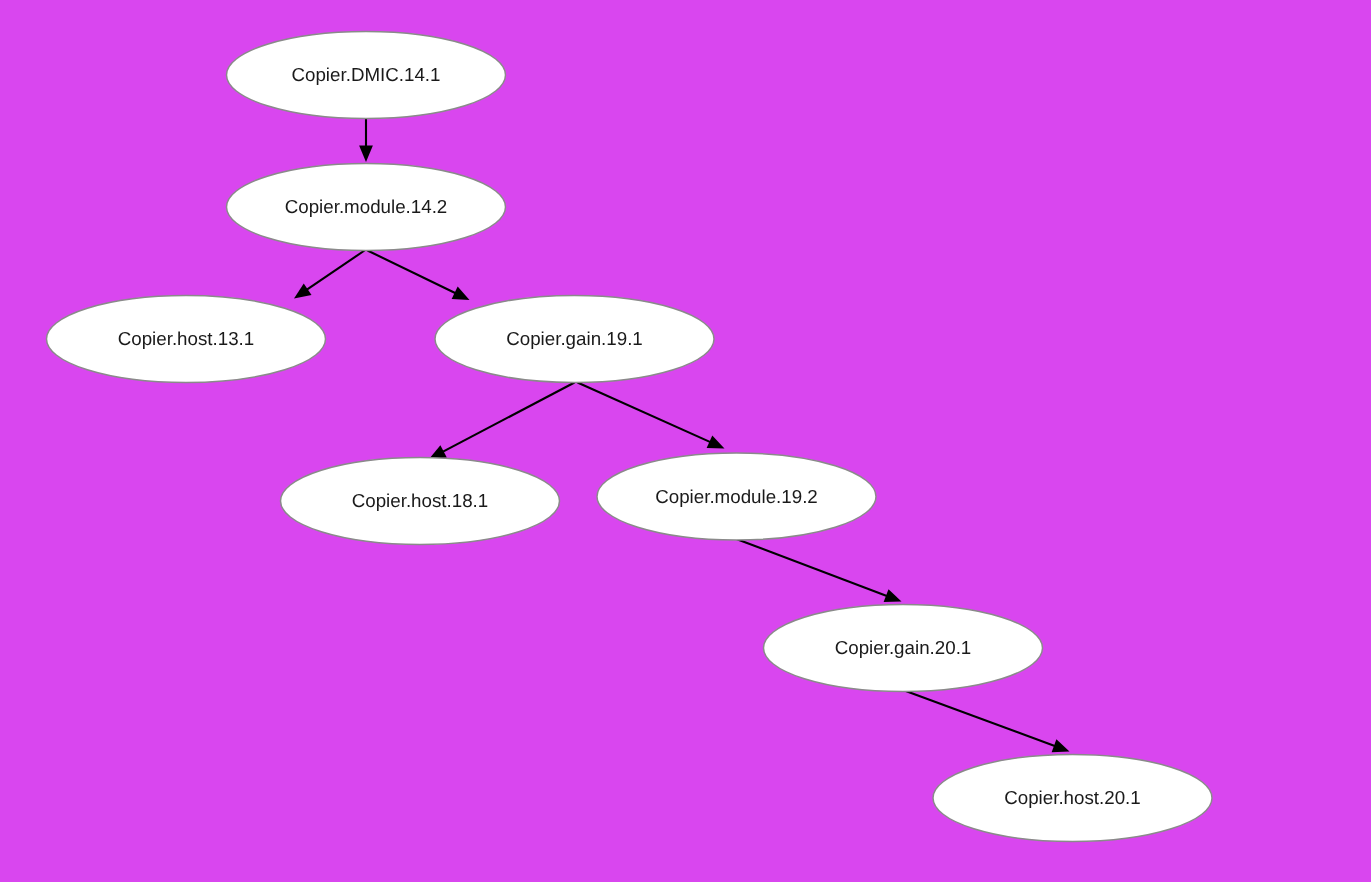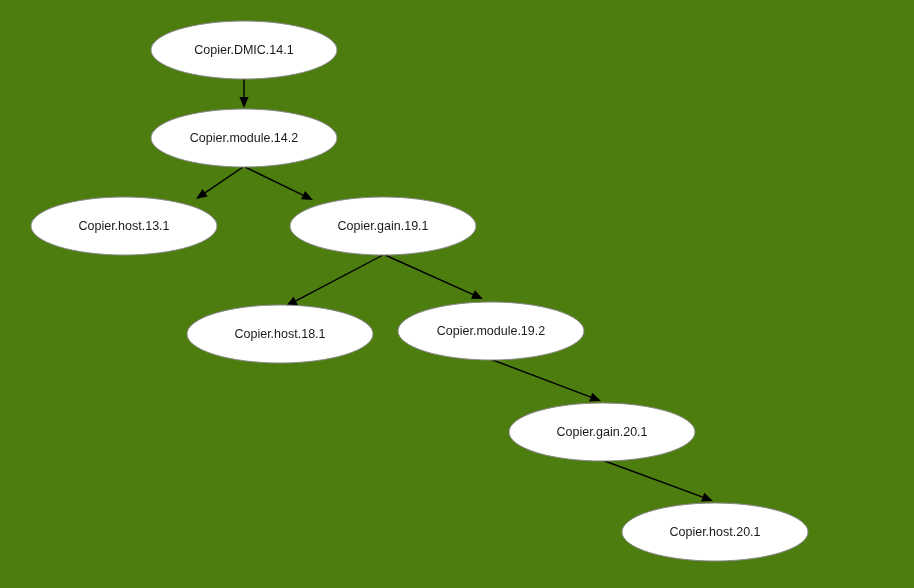--- a/index.html
+++ b/index.html
@@ -11,21 +11,21 @@
   body {
     width: 914px;
     height: 588px;
     font-family: "Liberation Sans", sans-serif;
     overflow: hidden;
   }
   #graph-canvas {
     position: relative;
     width: 914px;
     height: 588px;
-    background: #4d7c0f;
+    background: #d946ef;
   }
   #graph-svg {
     position: absolute;
     top: 0;
     left: 0;
     width: 914px;
     height: 588px;
   }
   .node-ellipse {
     fill: #ffffff;

